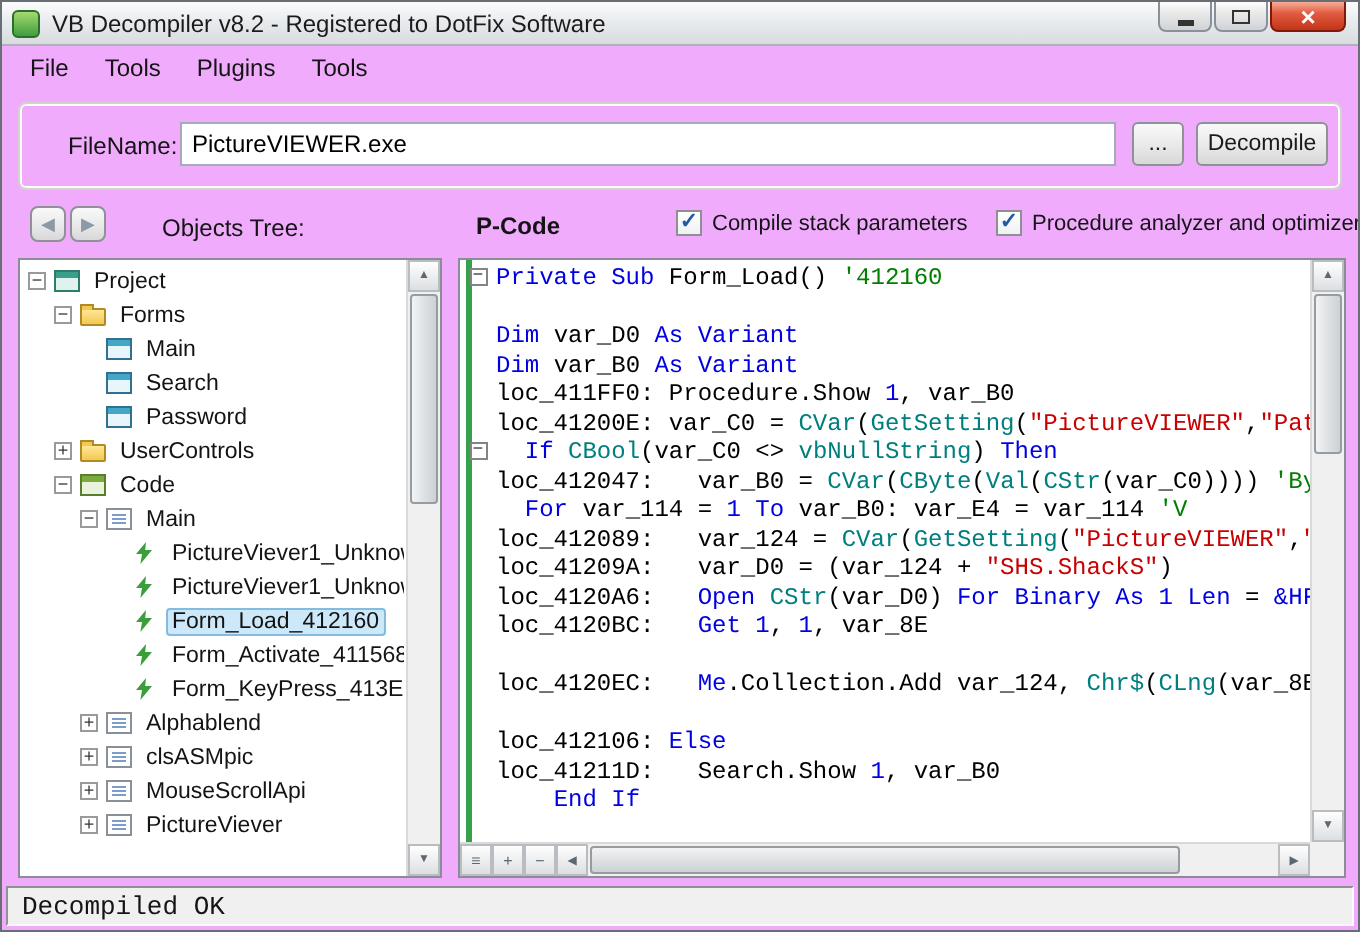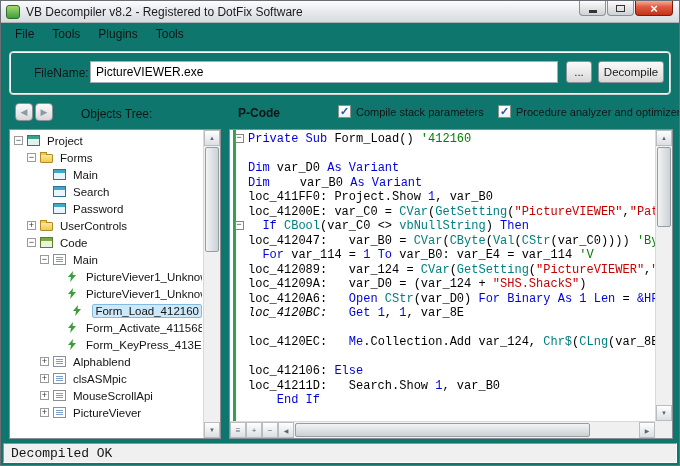--- a/index.html
+++ b/index.html
@@ -1,17 +1,17 @@
 <!DOCTYPE html>
 <html><head>
 <meta charset="utf-8">
 <style>
   html,body{margin:0;padding:0}
   body{width:680px;height:466px;background:#c8c8c8;font-family:"Liberation Sans",sans-serif}
-  .window{position:relative;width:680px;height:466px;background:#0f766e;border:1px solid #686e74;box-sizing:border-box;overflow:hidden;font-size:12px;color:#141414}
+  .window{position:relative;width:680px;height:466px;background:#f0abfc;border:1px solid #686e74;box-sizing:border-box;overflow:hidden;font-size:12px;color:#141414}
   
   .titlebar{position:absolute;left:0;top:0;right:0;height:22px;background:linear-gradient(#fbfcfd,#e9ecef 45%,#d8dcdf);border-bottom:1px solid #aeb3b8;display:flex;align-items:center;padding-left:5px;box-sizing:border-box}
   .app-icon{width:14px;height:14px;border-radius:3px;background:linear-gradient(#a5d96e,#3f9e3f);border:1px solid #2c6e2c;margin-right:6px;flex:none;box-sizing:border-box}
   .title-text{font-size:12px;color:#1b1b1b;white-space:nowrap}
   .win-controls{position:absolute;right:6px;top:0;display:flex}
   .wc{height:15px;border:1px solid #8a9097;border-top:none;border-radius:0 0 4px 4px;background:linear-gradient(#fdfdfd,#e9e9e9 40%,#cfd2d6);display:flex;align-items:center;justify-content:center;margin-left:1px;box-sizing:border-box;cursor:default}
   .wc-min,.wc-max{width:27px}
   .wc-close{width:38px;background:linear-gradient(#f6ad96,#e25c41 40%,#c23318);border-color:#7e1a08;color:#fff;font-size:13px;font-weight:bold}
   .min-glyph{width:8px;height:3px;background:#333;margin-top:6px}
   .max-glyph{width:9px;height:7px;border:1px solid #333;box-sizing:border-box}
@@ -191,21 +191,21 @@
         </div>
         <div class="tree-row" style="padding-left: 41px;">
           <span class="tree-exp hidden">−</span>
           <span class="ticon ticon-proc">
             <svg width="9" height="11" viewBox="0 0 9 11">
               <polygon points="5,0 0,6 3,6 2.2,11 8,4 4.6,4" fill="#3a9e3a"></polygon>
             </svg>
           </span>
           <span class="tree-label">PictureViever1_Unknown</span>
         </div>
-        <div class="tree-row" style="padding-left: 41px; justify-content: space-between;">
+        <div class="tree-row" style="padding-left: 41px;">
           <span class="tree-exp hidden">−</span>
           <span class="ticon ticon-proc">
             <svg width="9" height="11" viewBox="0 0 9 11">
               <polygon points="5,0 0,6 3,6 2.2,11 8,4 4.6,4" fill="#3a9e3a"></polygon>
             </svg>
           </span>
           <span class="tree-label selected">Form_Load_412160</span>
         </div>
         <div class="tree-row" style="padding-left: 41px;">
           <span class="tree-exp hidden">−</span>
@@ -257,30 +257,30 @@
     </div>
   </div>
 
   <div class="code-panel">
     <div class="code-view">
       <div class="green-line"></div>
       <div class="code-lines">
           <div class="code-line"><span class="fold-cell"><span class="fold-box">−</span></span><span class="code-text"><span style="color: rgb(0, 0, 224);">Private Sub </span><span style="color: rgb(0, 0, 0);">Form_Load() </span><span style="color: rgb(0, 127, 0);">'412160</span></span></div>
           <div class="code-line"><span class="fold-cell"></span></div>
           <div class="code-line"><span class="fold-cell"></span><span class="code-text"><span style="color: rgb(0, 0, 224);">Dim </span><span style="color: rgb(0, 0, 0);">var_D0 </span><span style="color: rgb(0, 0, 224);">As Variant</span></span></div>
-          <div class="code-line"><span class="fold-cell"></span><span class="code-text"><span style="color: rgb(0, 0, 224);">Dim </span><span style="color: rgb(0, 0, 0); margin-left: 23px;">var_B0 </span><span style="color: rgb(0, 0, 224);">As Variant</span></span></div>
-          <div class="code-line"><span class="fold-cell"></span><span class="code-text"><span style="color: rgb(0, 0, 0);">loc_411FF0: Project.Show </span><span style="color: rgb(0, 0, 224);">1</span><span style="color: rgb(0, 0, 0);">, var_B0</span></span></div>
+          <div class="code-line"><span class="fold-cell"></span><span class="code-text"><span style="color: rgb(0, 0, 224);">Dim </span><span style="color: rgb(0, 0, 0);">var_B0 </span><span style="color: rgb(0, 0, 224);">As Variant</span></span></div>
+          <div class="code-line"><span class="fold-cell"></span><span class="code-text"><span style="color: rgb(0, 0, 0);">loc_411FF0: Procedure.Show </span><span style="color: rgb(0, 0, 224);">1</span><span style="color: rgb(0, 0, 0);">, var_B0</span></span></div>
           <div class="code-line"><span class="fold-cell"></span><span class="code-text"><span style="color: rgb(0, 0, 0);">loc_41200E: var_C0 = </span><span style="color: rgb(0, 127, 127);">CVar</span><span style="color: rgb(0, 0, 0);">(</span><span style="color: rgb(0, 127, 127);">GetSetting</span><span style="color: rgb(0, 0, 0);">(</span><span style="color: rgb(200, 0, 0);">"PictureVIEWER"</span><span style="color: rgb(0, 0, 0);">,</span><span style="color: rgb(200, 0, 0);">"Path"</span></span></div>
           <div class="code-line"><span class="fold-cell"><span class="fold-box">−</span></span><span class="code-text"><span style="color: rgb(0, 0, 0);">  </span><span style="color: rgb(0, 0, 224);">If </span><span style="color: rgb(0, 127, 127);">CBool</span><span style="color: rgb(0, 0, 0);">(var_C0 &lt;&gt; </span><span style="color: rgb(0, 127, 127);">vbNullString</span><span style="color: rgb(0, 0, 0);">) </span><span style="color: rgb(0, 0, 224);">Then</span></span></div>
           <div class="code-line"><span class="fold-cell"></span><span class="code-text"><span style="color: rgb(0, 0, 0);">loc_412047:   var_B0 = </span><span style="color: rgb(0, 127, 127);">CVar</span><span style="color: rgb(0, 0, 0);">(</span><span style="color: rgb(0, 127, 127);">CByte</span><span style="color: rgb(0, 0, 0);">(</span><span style="color: rgb(0, 127, 127);">Val</span><span style="color: rgb(0, 0, 0);">(</span><span style="color: rgb(0, 127, 127);">CStr</span><span style="color: rgb(0, 0, 0);">(var_C0)))) </span><span style="color: rgb(0, 127, 0);">'Byte</span></span></div>
           <div class="code-line"><span class="fold-cell"></span><span class="code-text"><span style="color: rgb(0, 0, 0);">  </span><span style="color: rgb(0, 0, 224);">For </span><span style="color: rgb(0, 0, 0);">var_114 = </span><span style="color: rgb(0, 0, 224);">1</span><span style="color: rgb(0, 0, 0);"> </span><span style="color: rgb(0, 0, 224);">To </span><span style="color: rgb(0, 0, 0);">var_B0: var_E4 = var_114 </span><span style="color: rgb(0, 127, 0);">'V</span></span></div>
           <div class="code-line"><span class="fold-cell"></span><span class="code-text"><span style="color: rgb(0, 0, 0);">loc_412089:   var_124 = </span><span style="color: rgb(0, 127, 127);">CVar</span><span style="color: rgb(0, 0, 0);">(</span><span style="color: rgb(0, 127, 127);">GetSetting</span><span style="color: rgb(0, 0, 0);">(</span><span style="color: rgb(200, 0, 0);">"PictureVIEWER"</span><span style="color: rgb(0, 0, 0);">,</span><span style="color: rgb(200, 0, 0);">"P</span></span></div>
           <div class="code-line"><span class="fold-cell"></span><span class="code-text"><span style="color: rgb(0, 0, 0);">loc_41209A:   var_D0 = (var_124 + </span><span style="color: rgb(200, 0, 0);">"SHS.ShackS"</span><span style="color: rgb(0, 0, 0);">)</span></span></div>
           <div class="code-line"><span class="fold-cell"></span><span class="code-text"><span style="color: rgb(0, 0, 0);">loc_4120A6:   </span><span style="color: rgb(0, 0, 224);">Open </span><span style="color: rgb(0, 127, 127);">CStr</span><span style="color: rgb(0, 0, 0);">(var_D0) </span><span style="color: rgb(0, 0, 224);">For Binary As </span><span style="color: rgb(0, 0, 224);">1</span><span style="color: rgb(0, 0, 0);"> </span><span style="color: rgb(0, 0, 224);">Len</span><span style="color: rgb(0, 0, 0);"> = </span><span style="color: rgb(0, 0, 224);">&amp;HFF</span></span></div>
-          <div class="code-line"><span class="fold-cell"></span><span class="code-text"><span style="color: rgb(0, 0, 0); font-style: italic;">loc_4120BC:   </span><span style="color: rgb(0, 0, 224);">Get </span><span style="color: rgb(0, 0, 224);">1</span><span style="color: rgb(0, 0, 0);">, </span><span style="color: rgb(0, 0, 224);">1</span><span style="color: rgb(0, 0, 0);">, var_8E</span></span></div>
+          <div class="code-line"><span class="fold-cell"></span><span class="code-text"><span style="color: rgb(0, 0, 0);">loc_4120BC:   </span><span style="color: rgb(0, 0, 224);">Get </span><span style="color: rgb(0, 0, 224);">1</span><span style="color: rgb(0, 0, 0);">, </span><span style="color: rgb(0, 0, 224);">1</span><span style="color: rgb(0, 0, 0);">, var_8E</span></span></div>
           <div class="code-line"><span class="fold-cell"></span></div>
           <div class="code-line"><span class="fold-cell"></span><span class="code-text"><span style="color: rgb(0, 0, 0);">loc_4120EC:   </span><span style="color: rgb(0, 0, 224);">Me</span><span style="color: rgb(0, 0, 0);">.Collection.Add var_124, </span><span style="color: rgb(0, 127, 127);">Chr$</span><span style="color: rgb(0, 0, 0);">(</span><span style="color: rgb(0, 127, 127);">CLng</span><span style="color: rgb(0, 0, 0);">(var_8E)</span></span></div>
           <div class="code-line"><span class="fold-cell"></span></div>
           <div class="code-line"><span class="fold-cell"></span><span class="code-text"><span style="color: rgb(0, 0, 0);">loc_412106: </span><span style="color: rgb(0, 0, 224);">Else</span></span></div>
           <div class="code-line"><span class="fold-cell"></span><span class="code-text"><span style="color: rgb(0, 0, 0);">loc_41211D:   Search.Show </span><span style="color: rgb(0, 0, 224);">1</span><span style="color: rgb(0, 0, 0);">, var_B0</span></span></div>
           <div class="code-line"><span class="fold-cell"></span><span class="code-text"><span style="color: rgb(0, 0, 0);">    </span><span style="color: rgb(0, 0, 224);">End If</span></span></div>
         </div>
     </div>
     <div class="vscroll code-vscroll">
       <div class="sb-btn sb-up">

